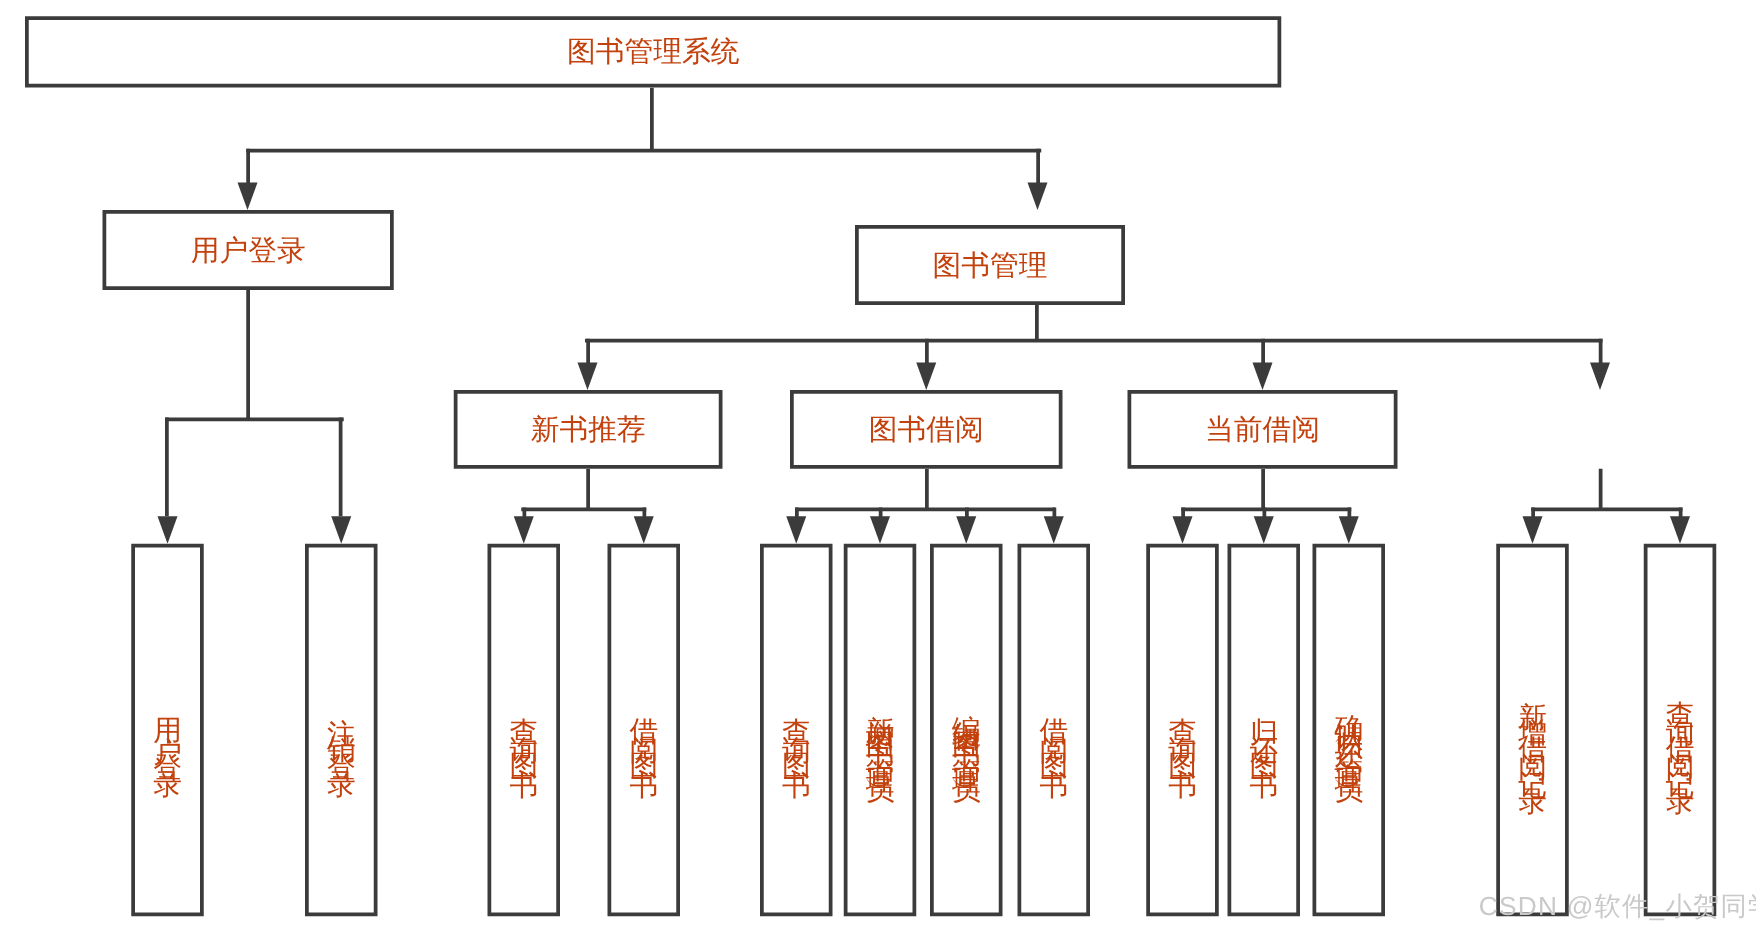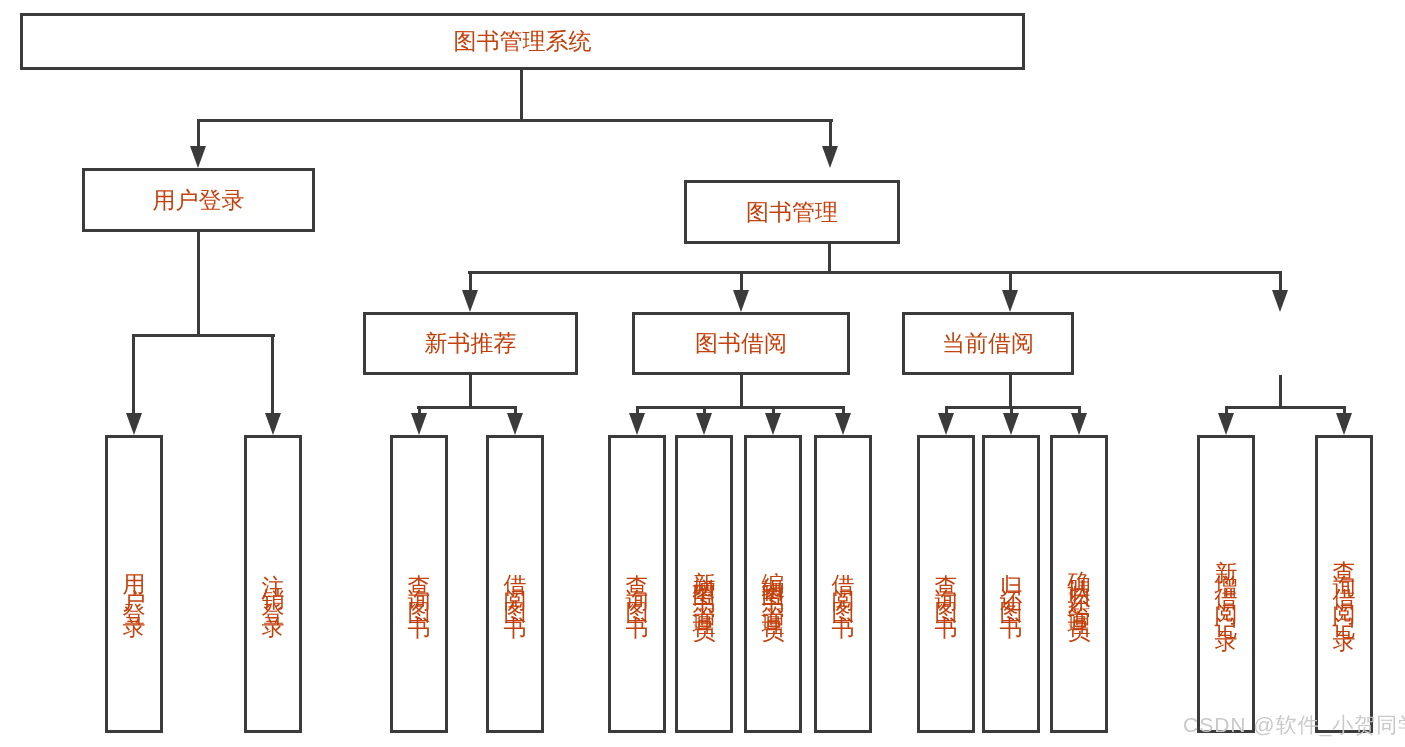--- a/index.html
+++ b/index.html
@@ -106,21 +106,21 @@
   <div class="arrow" style="left:1002px; top:290px;"></div>
   <div class="vline" style="left:1279px; top:271px; height:20px;"></div>
   <div class="arrow" style="left:1272px; top:290px;"></div>
 
   <div class="node" style="left:632px; top:312px; width:218px; height:63px;">
     <span class="label">图书借阅</span>
   </div>
   <div class="node" style="left:363px; top:312px; width:215px; height:63px;">
     <span class="label">新书推荐</span>
   </div>
-  <div class="node" style="left:902px; top:312px; width:172px; height:63px;">
+  <div class="node" style="left:902px; top:312px; width:216px; height:63px;">
     <span class="label">当前借阅</span>
   </div>
 
   <div class="vline" style="left:469px; top:375px; height:32px;"></div>
   <div class="hline" style="left:417px; top:406px; width:100px;"></div>
   <div class="vline" style="left:418px; top:406px; height:8px;"></div>
   <div class="arrow" style="left:411px; top:413px;"></div>
   <div class="vline" style="left:514px; top:406px; height:8px;"></div>
   <div class="arrow" style="left:507px; top:413px;"></div>
 

